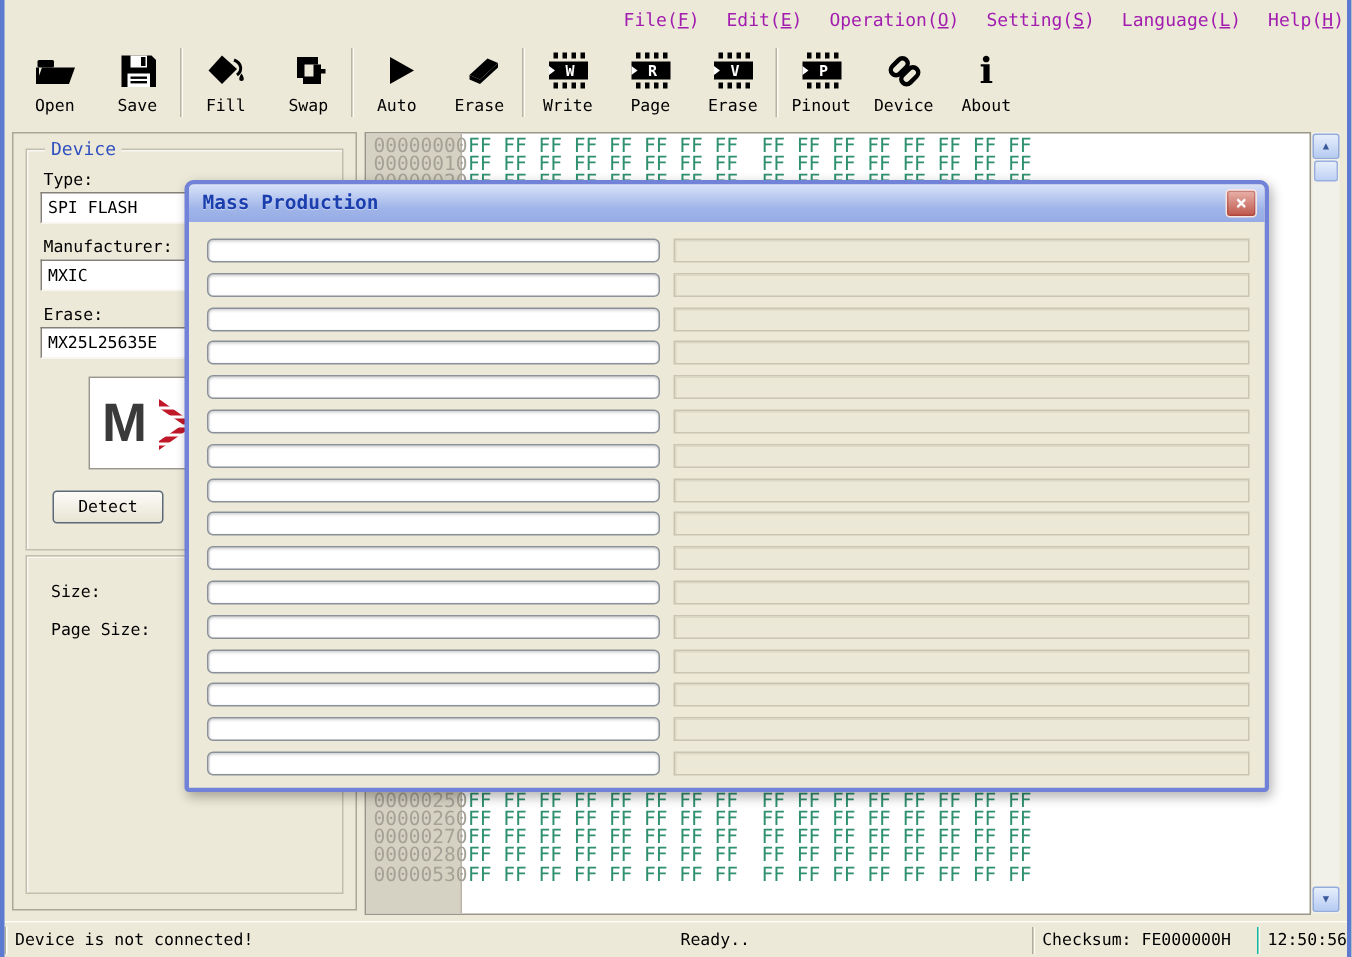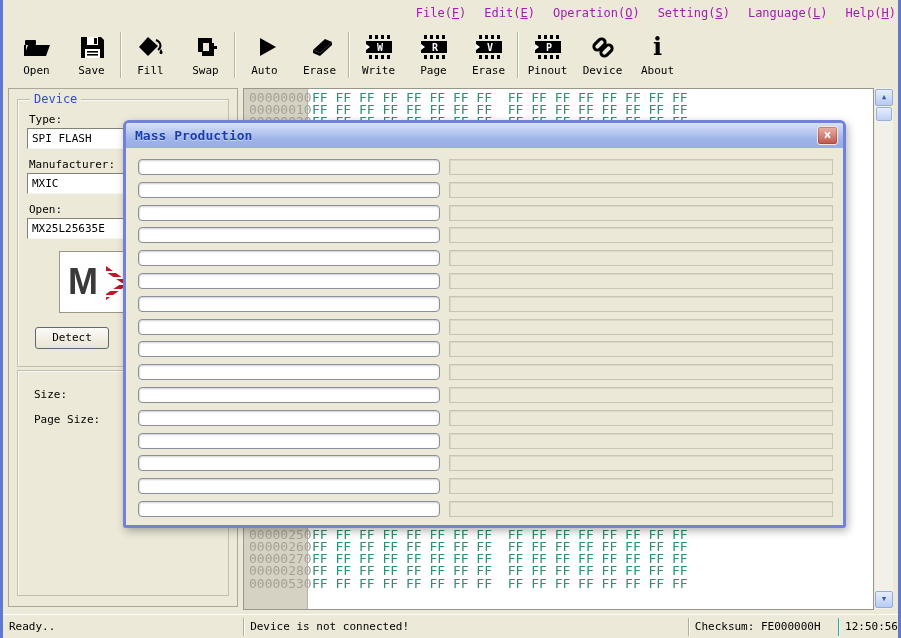--- a/index.html
+++ b/index.html
@@ -281,21 +281,21 @@
   </div>
 
   <div class="left-panel">
     <div class="groupbox gb-device">
       <span class="gb-legend">Device</span>
     </div>
     <span class="fld-label" style="left:20px;top:24px;">Type:</span>
     <div class="combo" style="top:39px;"><span>SPI FLASH</span></div>
     <span class="fld-label" style="left:20px;top:69px;">Manufacturer:</span>
     <div class="combo" style="top:84px;"><span>MXIC</span></div>
-    <span class="fld-label" style="left:20px;top:114px;">Open:</span>
+    <span class="fld-label" style="left:20px;top:114px;">Erase:</span>
     <div class="combo" style="top:129px;"><span>MX25L25635E</span></div>
     <div class="logo-box">
       <span class="logo-m">M</span>
       <span class="logo-arrow">
         <svg width="46" height="38" viewBox="0 0 46 38">
             <polygon points="2,2 26,19 2,36 2,30 18,19 2,8" fill="#C01828"></polygon>
             <g stroke="#fff" stroke-width="2">
               <line x1="0" y1="8" x2="30" y2="8"></line>
               <line x1="0" y1="14" x2="30" y2="14"></line>
               <line x1="0" y1="20" x2="30" y2="20"></line>
@@ -359,22 +359,22 @@
       </div>
   </div>
 
   <div class="scrollbar">
     <div class="sb-btn sb-up">▲</div>
     <div class="sb-thumb"></div>
     <div class="sb-btn sb-down">▼</div>
   </div>
 
   <div class="statusbar">
+    <span class="sb-sec sb-msg">Device is not connected!</span>
     <span class="sb-sec sb-ready">Ready..</span>
-    <span class="sb-sec sb-msg">Device is not connected!</span>
     <span class="sb-sec sb-checksum">Checksum: FE000000H</span>
     <span class="sb-sec sb-time">12:50:56</span>
   </div>
 
   <div class="dialog">
     <div class="dlg-title">
       <span>Mass Production</span>
       <span class="dlg-close">×</span>
     </div>
     <div class="dlg-body">

